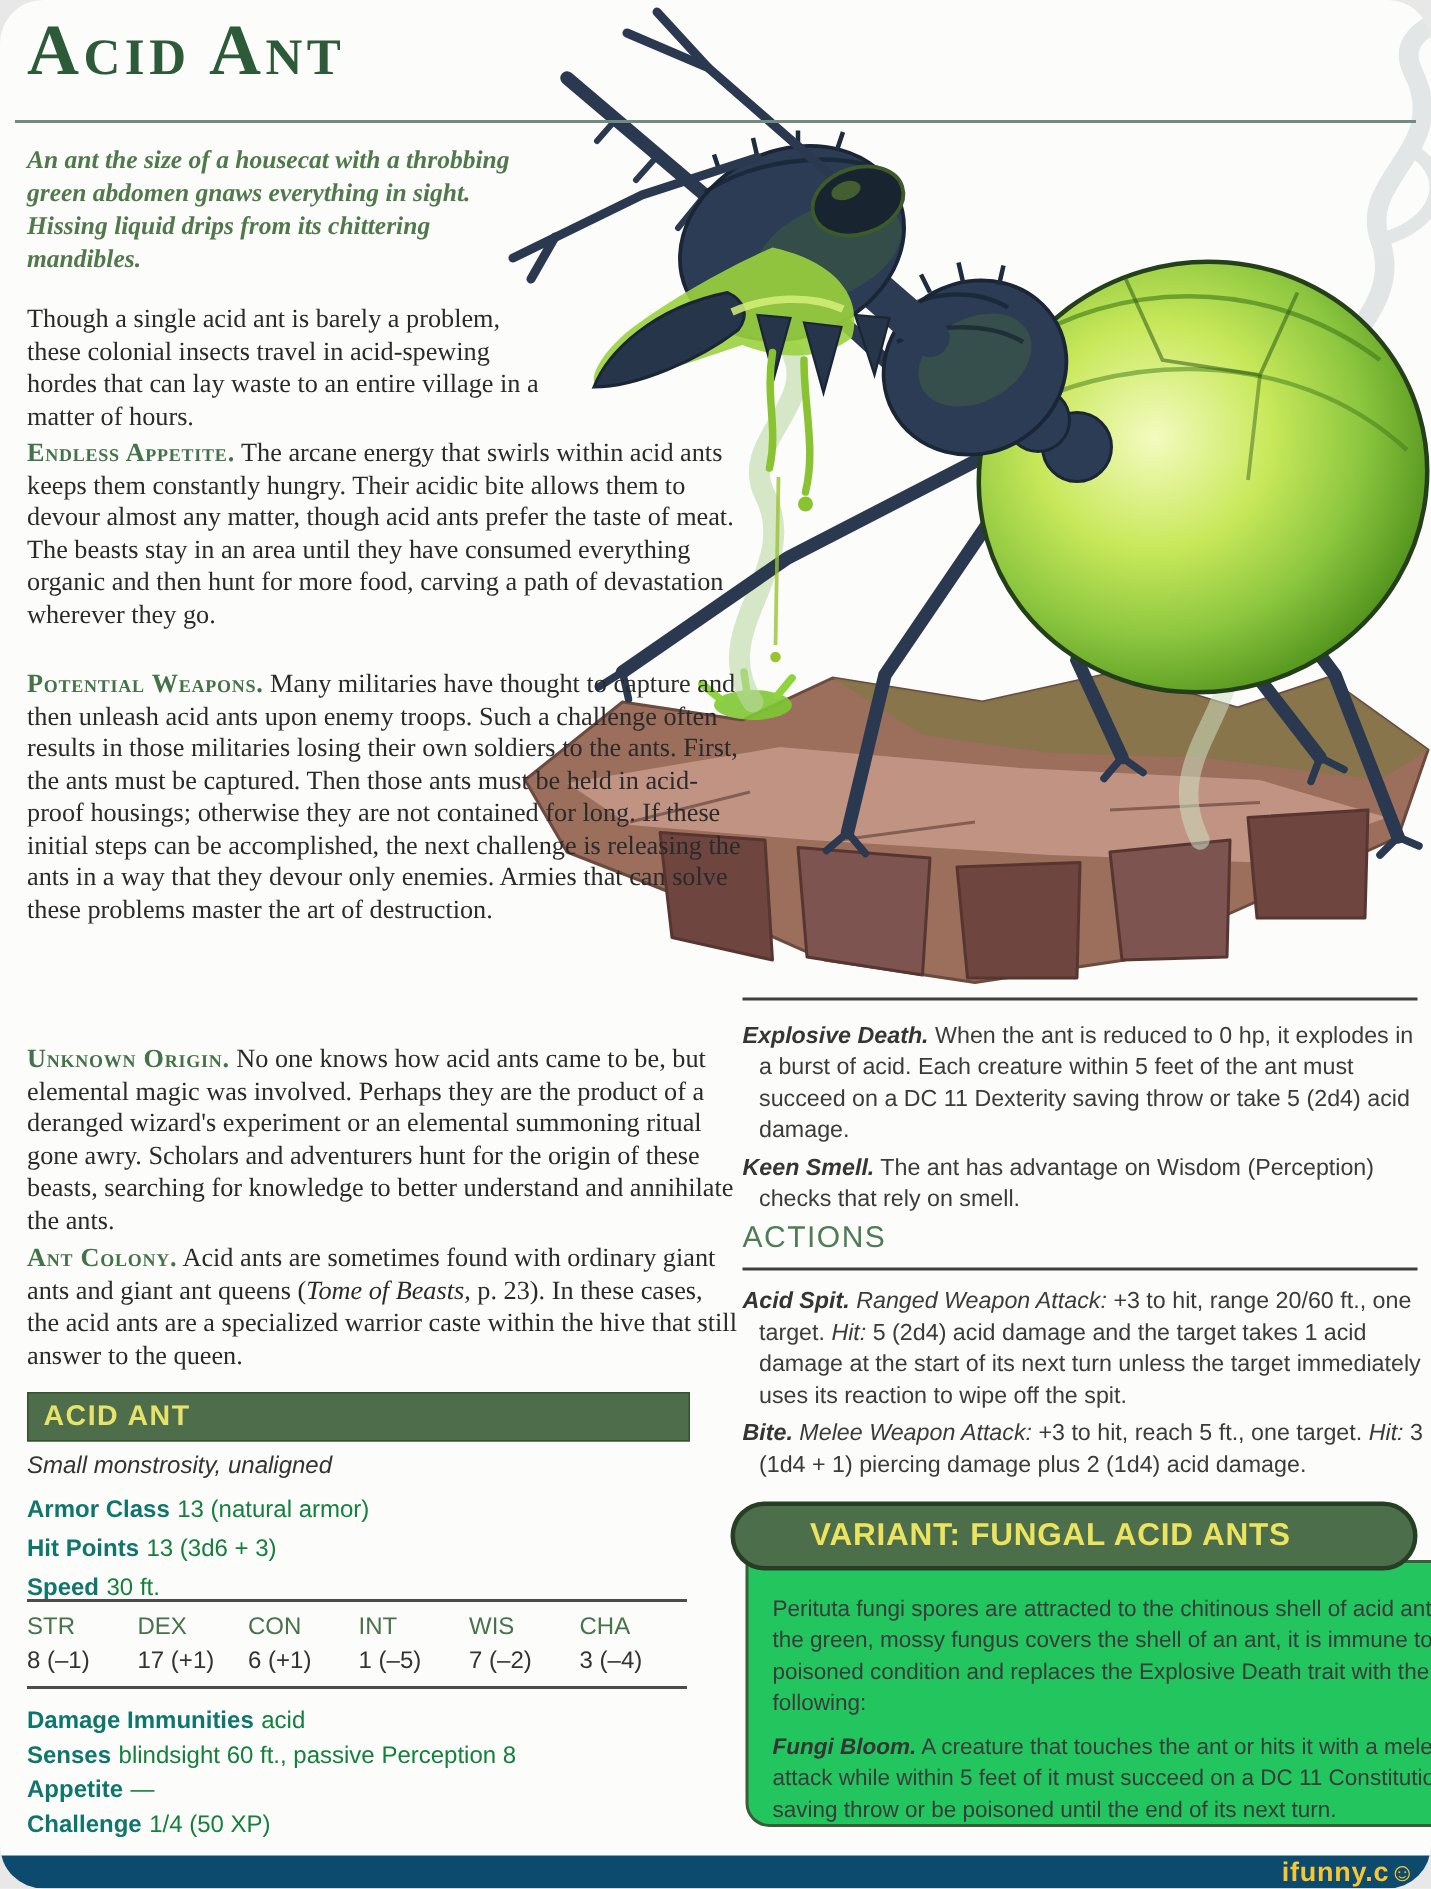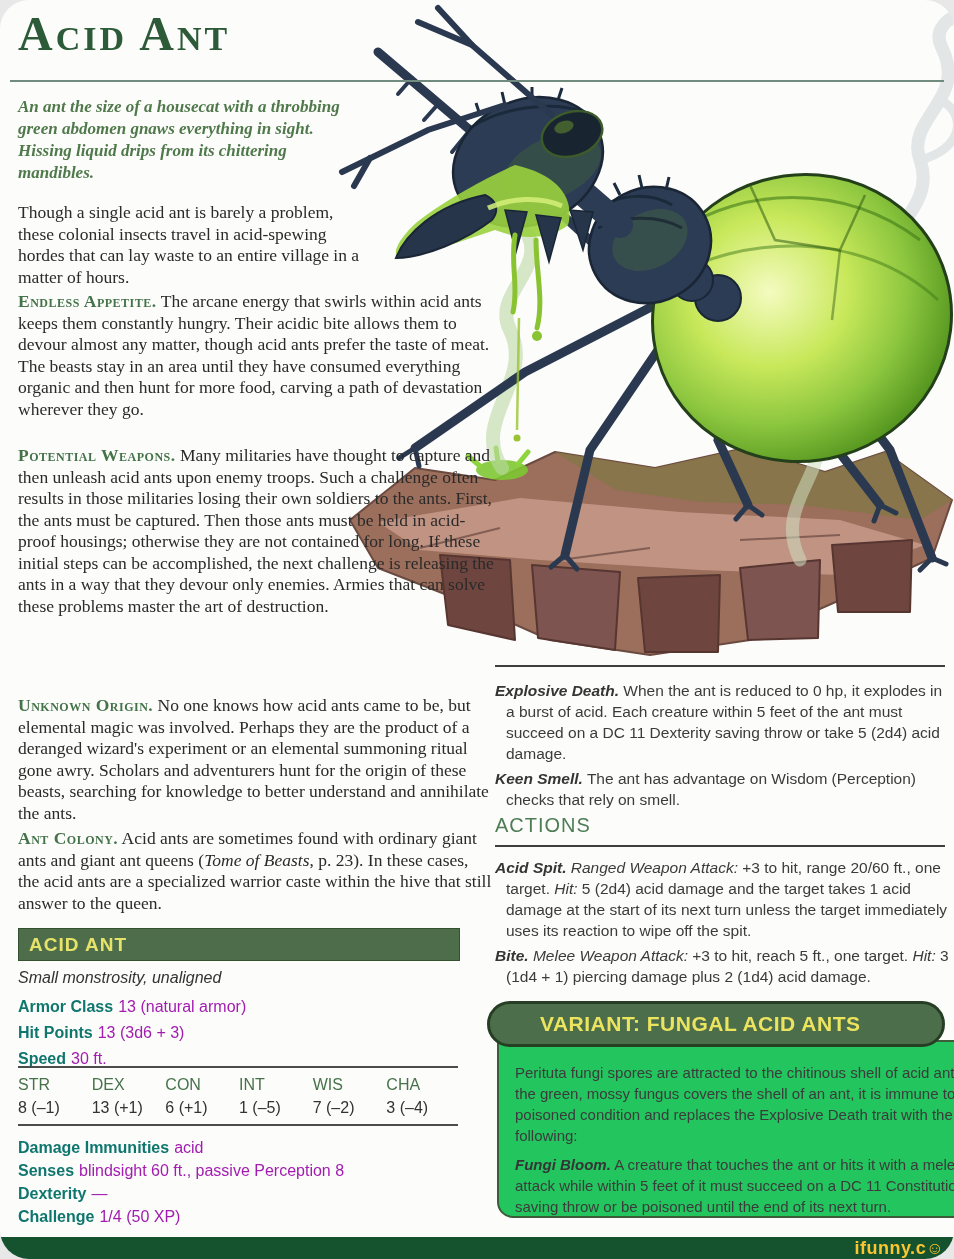--- a/index.html
+++ b/index.html
@@ -39,21 +39,21 @@
     font-family:"Liberation Sans",sans-serif;font-weight:bold;font-size:19px;
     letter-spacing:1px;color:#e7e36a;padding-left:10px;
   }
   .sb-meta{
     position:absolute;left:18px;top:969px;margin:0;
     font-family:"Liberation Sans",sans-serif;font-style:italic;font-size:16px;color:#333;
   }
   .sb-lines{position:absolute;left:18px;top:994px;width:442px;font-family:"Liberation Sans",sans-serif;font-size:16px;}
   .sb-lines p{margin:0;line-height:26px;}
   .sb-label{font-weight:bold;color:#0f766e;}
-  .sb-val{margin-left:5px;color:#a21caf;}
+  .sb-val{margin-left:5px;color:#15803d;}
   .sb-hr{position:absolute;left:18px;width:440px;height:2px;background:#4c4c4c;}
   .hr1{top:1066px;} .hr2{top:1124px;}
   .ab-row{
     position:absolute;left:18px;top:1076px;width:442px;display:flex;
     font-family:"Liberation Sans",sans-serif;font-size:16px;
   }
   .ab{flex:1;}
   .ab-n{font-weight:normal;color:#47724a;}
   .ab-v{margin-top:5px;color:#333;}
   .sb-lines2{position:absolute;left:18px;top:1136px;width:460px;font-family:"Liberation Sans",sans-serif;font-size:16px;}
@@ -89,21 +89,21 @@
     position:absolute;left:497px;top:1040px;width:514px;height:178px;box-sizing:border-box;
     background:#22c55e;border:2px solid #3d5c3a;border-radius:4px 4px 16px 16px;
     padding:20px 16px 10px 16px;z-index:1;
   }
   .var-p{
     margin:0 0 8px 0;font-family:"Liberation Sans",sans-serif;
     font-size:15px;line-height:21px;color:#3b3b3b;
   }
   
   .footer-bar{
-    position:absolute;left:0;top:1237px;width:954px;height:22px;background:#14532d;
+    position:absolute;left:0;top:1237px;width:954px;height:22px;background:#0c4a6e;
     display:flex;align-items:center;justify-content:flex-end;
   }
   .ifunny{
     font-family:"Liberation Sans",sans-serif;font-weight:bold;font-size:18px;
     color:#fbc531;padding-right:10px;letter-spacing:.5px;line-height:22px;
   }
   .smiley{font-size:17px;color:#fbc531;}
 </style>
 </head>
 <body>
@@ -235,21 +235,21 @@
   </div>
 
   <div class="sb-hr hr1"></div>
   <div class="ab-row">
     <div class="ab">
         <div class="ab-n">STR</div>
         <div class="ab-v">8 (–1)</div>
       </div>
     <div class="ab">
         <div class="ab-n">DEX</div>
-        <div class="ab-v">13 (+1)</div>
+        <div class="ab-v">17 (+1)</div>
       </div>
     <div class="ab">
         <div class="ab-n">CON</div>
         <div class="ab-v">6 (+1)</div>
       </div>
     <div class="ab">
         <div class="ab-n">INT</div>
         <div class="ab-v">1 (–5)</div>
       </div>
     <div class="ab">
@@ -259,21 +259,21 @@
     <div class="ab">
         <div class="ab-n">CHA</div>
         <div class="ab-v">3 (–4)</div>
       </div>
   </div>
   <div class="sb-hr hr2"></div>
 
   <div class="sb-lines2">
     <p><span class="sb-label">Damage Immunities</span><span class="sb-val">acid</span></p>
     <p><span class="sb-label">Senses</span><span class="sb-val">blindsight 60 ft., passive Perception 8</span></p>
-    <p><span class="sb-label">Dexterity</span><span class="sb-val">—</span></p>
+    <p><span class="sb-label">Appetite</span><span class="sb-val">—</span></p>
     <p><span class="sb-label">Challenge</span><span class="sb-val">1/4 (50 XP)</span></p>
   </div>
 
   <div class="r-rule rule-top"></div>
 
   <div class="traits">
     <p class="trait"><span class="tn">Explosive Death.</span><span> When the ant is reduced to 0 hp, it explodes in a burst of acid. Each creature within 5 feet of the ant must succeed on a DC 11 Dexterity saving throw or take 5 (2d4) acid damage.</span></p>
     <p class="trait"><span class="tn">Keen Smell.</span><span> The ant has advantage on Wisdom (Perception) checks that rely on smell.</span></p>
   </div>
 

